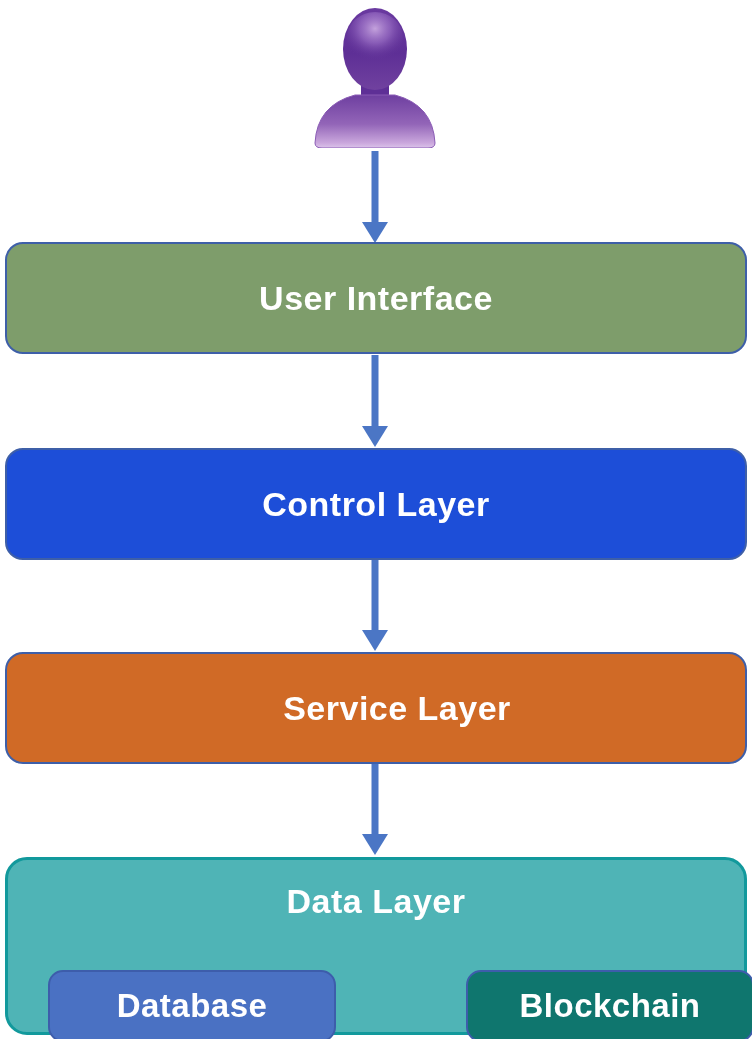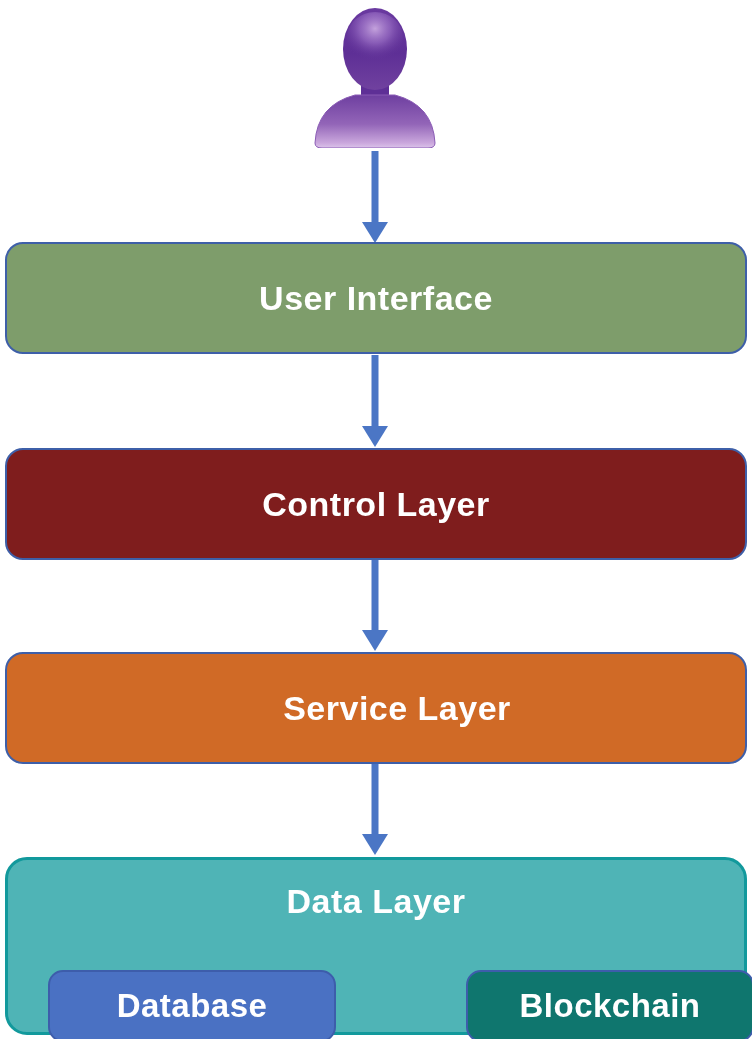--- a/index.html
+++ b/index.html
@@ -147,21 +147,21 @@
     <svg viewBox="0 0 30 92">
         <rect x="11.5" y="0" width="7" height="73" fill="currentColor"></rect>
         <polygon points="2,71 28,71 15,92" fill="currentColor"></polygon>
       </svg>
   </div>
 
   <div class="layer-box box-user-interface" style="background-color: rgb(126, 157, 107); border-color: rgb(62, 95, 168);">
     <span>User Interface</span>
   </div>
 
-  <div class="layer-box box-control-layer" style="background-color: #7f1d1d; border-color: rgb(62, 95, 168);">
+  <div class="layer-box box-control-layer" style="background-color: #1d4ed8; border-color: rgb(62, 95, 168);">
     <span>Control Layer</span>
   </div>
 
   <div class="layer-box box-service-layer" style="background-color: rgb(208, 106, 38); border-color: rgb(62, 95, 168); padding-left: 42px;">
     <span>Service Layer</span>
   </div>
 
   <div class="box-data-layer" style="background-color: rgb(79, 180, 182); border-color: rgb(18, 153, 156);">
     <div class="data-layer-title">Data Layer</div>
 

